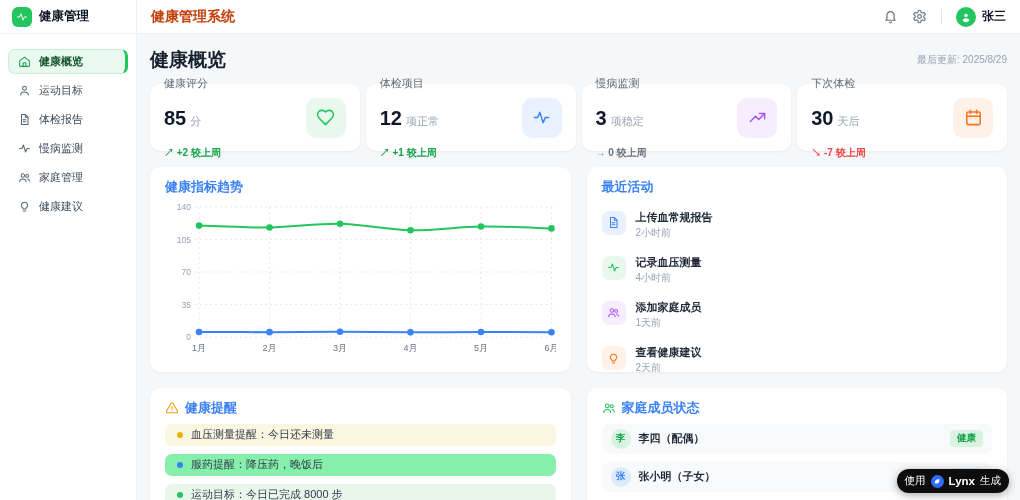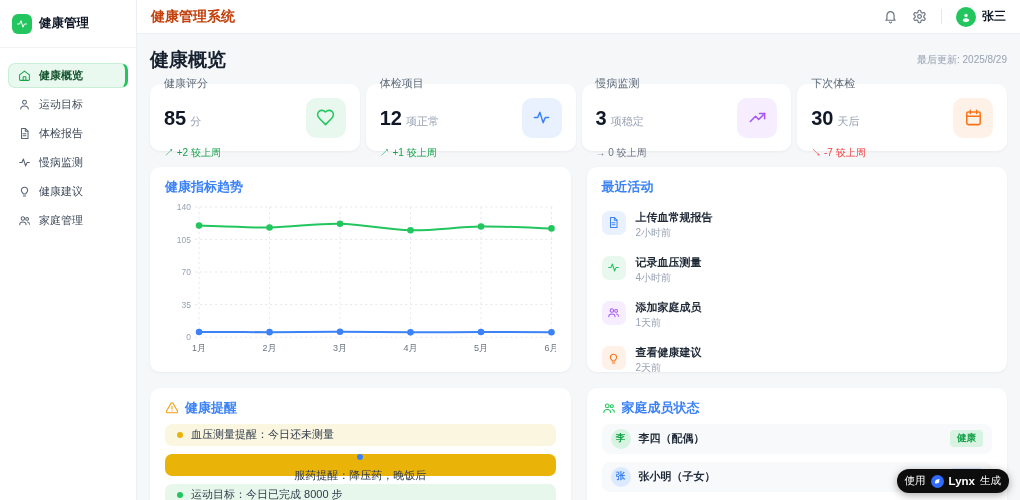--- a/index.html
+++ b/index.html
@@ -5,21 +5,21 @@
   * { box-sizing: border-box; }
   html,body { margin:0; padding:0; }
   body {
     width:1020px; height:500px; overflow:hidden; position:relative;
     font-family:"Liberation Sans", sans-serif; background:#f5f7f9; color:#16202e;
   }
   svg { display:block; }
 
   
   .sidebar { position:absolute; left:0; top:0; bottom:0; width:137px; background:#fff; border-right:1px solid #eceff3; z-index:2; }
-  .logo-row { height:48px; display:flex; align-items:center; gap:7px; padding:0 12px; border-bottom:1px solid #f0f2f5; }
+  .logo-row { height:34px; display:flex; align-items:center; gap:7px; padding:0 12px; border-bottom:1px solid #f0f2f5; }
   .logo-box { width:20px; height:20px; border-radius:6px; background:#22c55e; color:#fff; display:flex; align-items:center; justify-content:center; flex:none; }
   .logo-box svg { width:12px; height:12px; }
   .logo-text { font-size:12.5px; font-weight:bold; color:#111827; white-space:nowrap; }
   .nav { padding:15px 8px; }
   .nav-item { display:flex; align-items:center; gap:8px; height:25px; padding:0 9px; border-radius:7px; margin-bottom:4px; font-size:11px; color:#3f4a5a; cursor:pointer; border:1px solid transparent; white-space:nowrap; }
   .nav-item svg { width:13px; height:13px; color:#5b6675; flex:none; }
   .nav-item.active { background:#e9f9ef; border:1px solid #c7efd6; border-right:3px solid #22c55e; color:#14532d; font-weight:bold; }
   .nav-item.active svg { color:#16a34a; }
 
   
@@ -41,21 +41,21 @@
   .updated { font-size:10px; color:#98a2b3; }
 
   .card { background:#fff; border-radius:10px; box-shadow:0 1px 3px rgba(16,24,40,.05); }
 
   .stats { display:grid; grid-template-columns:repeat(4,1fr); gap:6px; margin-top:11px; }
   .stat { padding:10px 14px; display:flex; justify-content:space-between; align-items:center; height:67px; }
   .s-label { font-size:11px; color:#5f6b7a; line-height:1.15; }
   .s-valrow { margin-top:18px; }
   .s-val { font-size:20px; font-weight:bold; color:#101828; line-height:1.1; }
   .s-unit { font-size:11px; color:#98a2b3; margin-left:4px; }
-  .s-trend { font-size:10px; margin-top:18px; line-height:1.1; }
+  .s-trend { font-size:10px; margin-top:18px; line-height:1.1;font-weight:bold; }
   .s-icon { width:40px; height:40px; border-radius:10px; display:flex; align-items:center; justify-content:center; flex:none; }
   .s-icon svg { width:19px; height:19px; }
 
   .mid, .bottom { display:grid; grid-template-columns:1fr 1fr; gap:16px; margin-top:16px; }
   .panel { padding:12px 15px; }
   .mid .panel { height:205px; overflow:hidden; }
   .bottom .panel { height:160px; overflow:hidden; }
   .p-title { font-size:13px; font-weight:bold; color:#3b82f6; display:flex; align-items:center; gap:6px; line-height:1.2;text-align:center; }
   .p-title svg { width:14px; height:14px; flex:none; }
 
@@ -127,36 +127,36 @@
         <span>
           <svg viewBox="0 0 24 24" fill="none" stroke="currentColor" stroke-width="1.9" stroke-linecap="round" stroke-linejoin="round">
             <polyline points="3 12 7.2 12 10 5.5 14 18.5 16.8 12 21 12"></polyline>
           </svg>
         </span>
         <span>慢病监测</span>
       </div>
       <div class="nav-item">
         <span>
           <svg viewBox="0 0 24 24" fill="none" stroke="currentColor" stroke-width="1.9" stroke-linecap="round" stroke-linejoin="round">
-            <path d="M8.4 14.3a5.8 5.8 0 1 1 7.2 0c-.9.7-1.3 1.4-1.3 2.5H9.7c0-1.1-.4-1.8-1.3-2.5Z"></path>
-            <path d="M9.8 20.3h4.4"></path>
-          </svg>
-        </span>
-        <span>健康建议</span>
-      </div>
-      <div class="nav-item">
-        <span>
-          <svg viewBox="0 0 24 24" fill="none" stroke="currentColor" stroke-width="1.9" stroke-linecap="round" stroke-linejoin="round">
             <circle cx="9" cy="8.3" r="3.2"></circle>
             <path d="M3.2 19.8c0-3.2 2.6-5.2 5.8-5.2s5.8 2 5.8 5.2"></path>
             <circle cx="16.8" cy="9" r="2.6"></circle>
             <path d="M17.5 14.7c2.2.4 3.6 2 3.6 4.3"></path>
           </svg>
         </span>
         <span>家庭管理</span>
+      </div>
+      <div class="nav-item">
+        <span>
+          <svg viewBox="0 0 24 24" fill="none" stroke="currentColor" stroke-width="1.9" stroke-linecap="round" stroke-linejoin="round">
+            <path d="M8.4 14.3a5.8 5.8 0 1 1 7.2 0c-.9.7-1.3 1.4-1.3 2.5H9.7c0-1.1-.4-1.8-1.3-2.5Z"></path>
+            <path d="M9.8 20.3h4.4"></path>
+          </svg>
+        </span>
+        <span>健康建议</span>
       </div>
   </nav>
 </aside>
 
 <header class="header">
   <div class="h-title">健康管理系统</div>
   <div class="h-right">
     <button class="icon-btn">
         <span>
           <svg viewBox="0 0 24 24" fill="none" stroke="currentColor" stroke-width="1.9" stroke-linecap="round" stroke-linejoin="round">
@@ -373,21 +373,21 @@
               <path d="M12 9.5v4"></path>
               <path d="M12 16.9h.01"></path>
             </svg>
           </span>
         <span>健康提醒</span>
       </div>
       <div class="pill" style="background: rgb(251, 246, 224);">
           <span class="dot" style="background: rgb(234, 179, 8);"></span>
           <span>血压测量提醒：今日还未测量</span>
         </div>
-        <div class="pill" style="background: #eab308; flex-direction: column;">
+        <div class="pill" style="background: #86efac;">
           <span class="dot" style="background: rgb(59, 130, 246);"></span>
           <span>服药提醒：降压药，晚饭后</span>
         </div>
         <div class="pill" style="background: rgb(231, 247, 236);">
           <span class="dot" style="background: rgb(34, 197, 94);"></span>
           <span>运动目标：今日已完成 8000 步</span>
         </div>
     </div>
 
     <div class="card panel">

